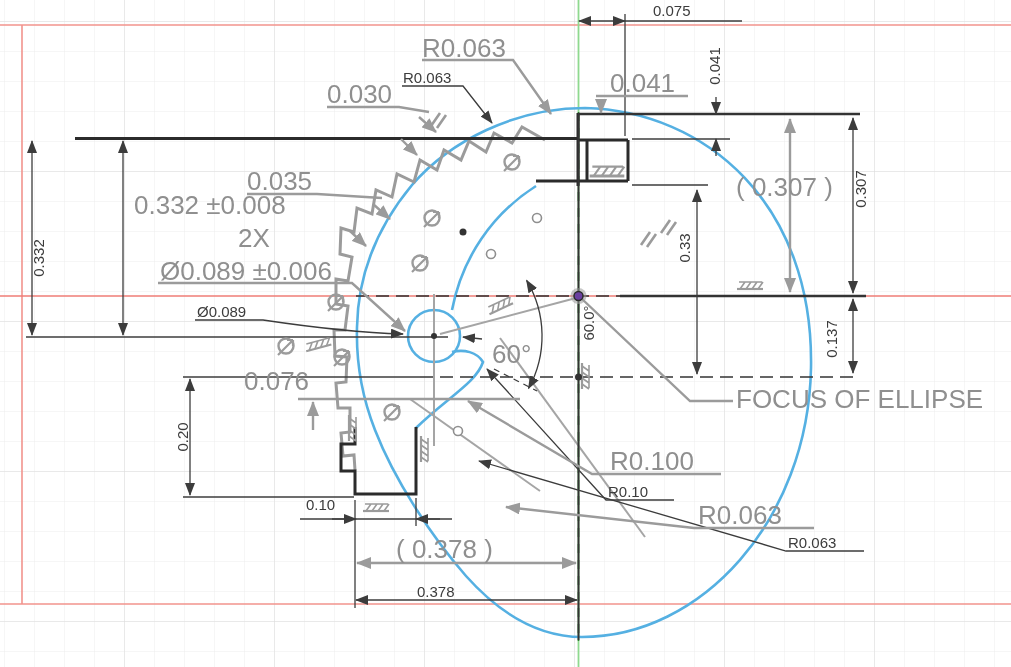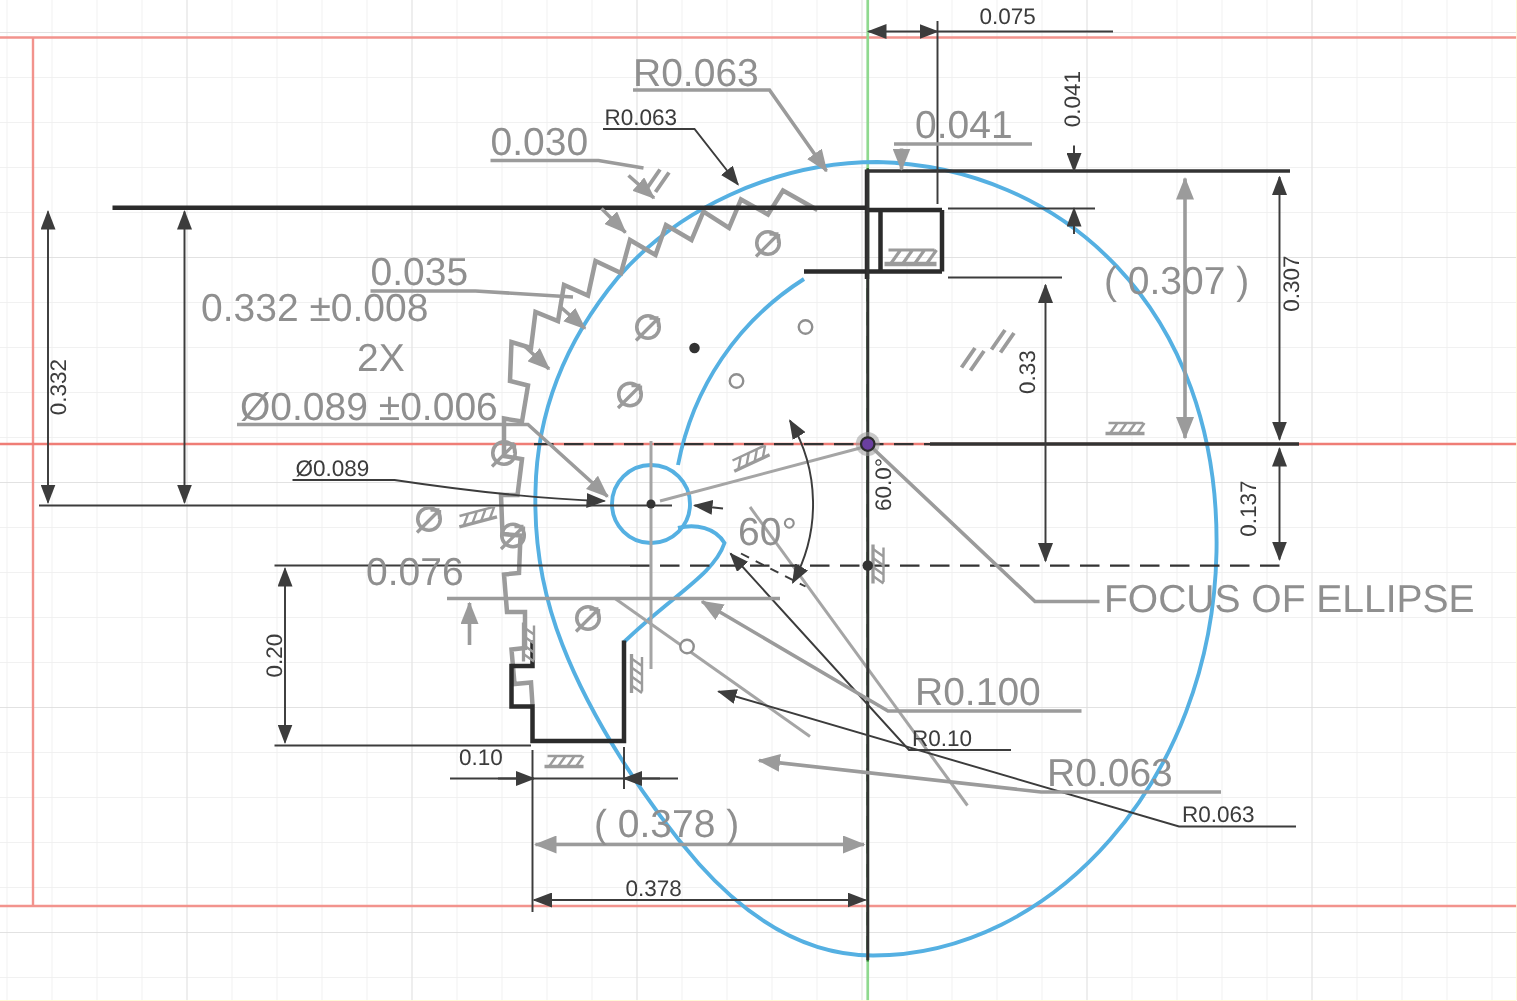--- a/index.html
+++ b/index.html
@@ -1,16 +1,16 @@
 <!DOCTYPE html>
 <html><head>
 <meta charset="utf-8">
 <style>
   html,body{margin:0;padding:0;background:#fff;}
-  #stage{width:1011px;height:667px;position:relative;overflow:hidden;background:#fde047;
+  #stage{width:1011px;height:667px;position:relative;overflow:hidden;background:#ec4899;
          font-family:"Liberation Sans",sans-serif;}
   svg{display:block;}
   text{font-family:"Liberation Sans",sans-serif;}
   .tb{fill:#3c3c3c;font-size:15px;}
   .tg{fill:#8f8f8f;font-size:26px;}
   .lb{stroke:#3c3c3c;stroke-width:1.3;fill:none;}
   .lb2{stroke:#333;stroke-width:2.4;fill:none;}
   .lg{stroke:#9b9b9b;stroke-width:2.4;fill:none;}
   .lg1{stroke:#a5a5a5;stroke-width:2;fill:none;}
   .prof{stroke:#2b2b2b;stroke-width:3;fill:none;stroke-linejoin:miter;}

